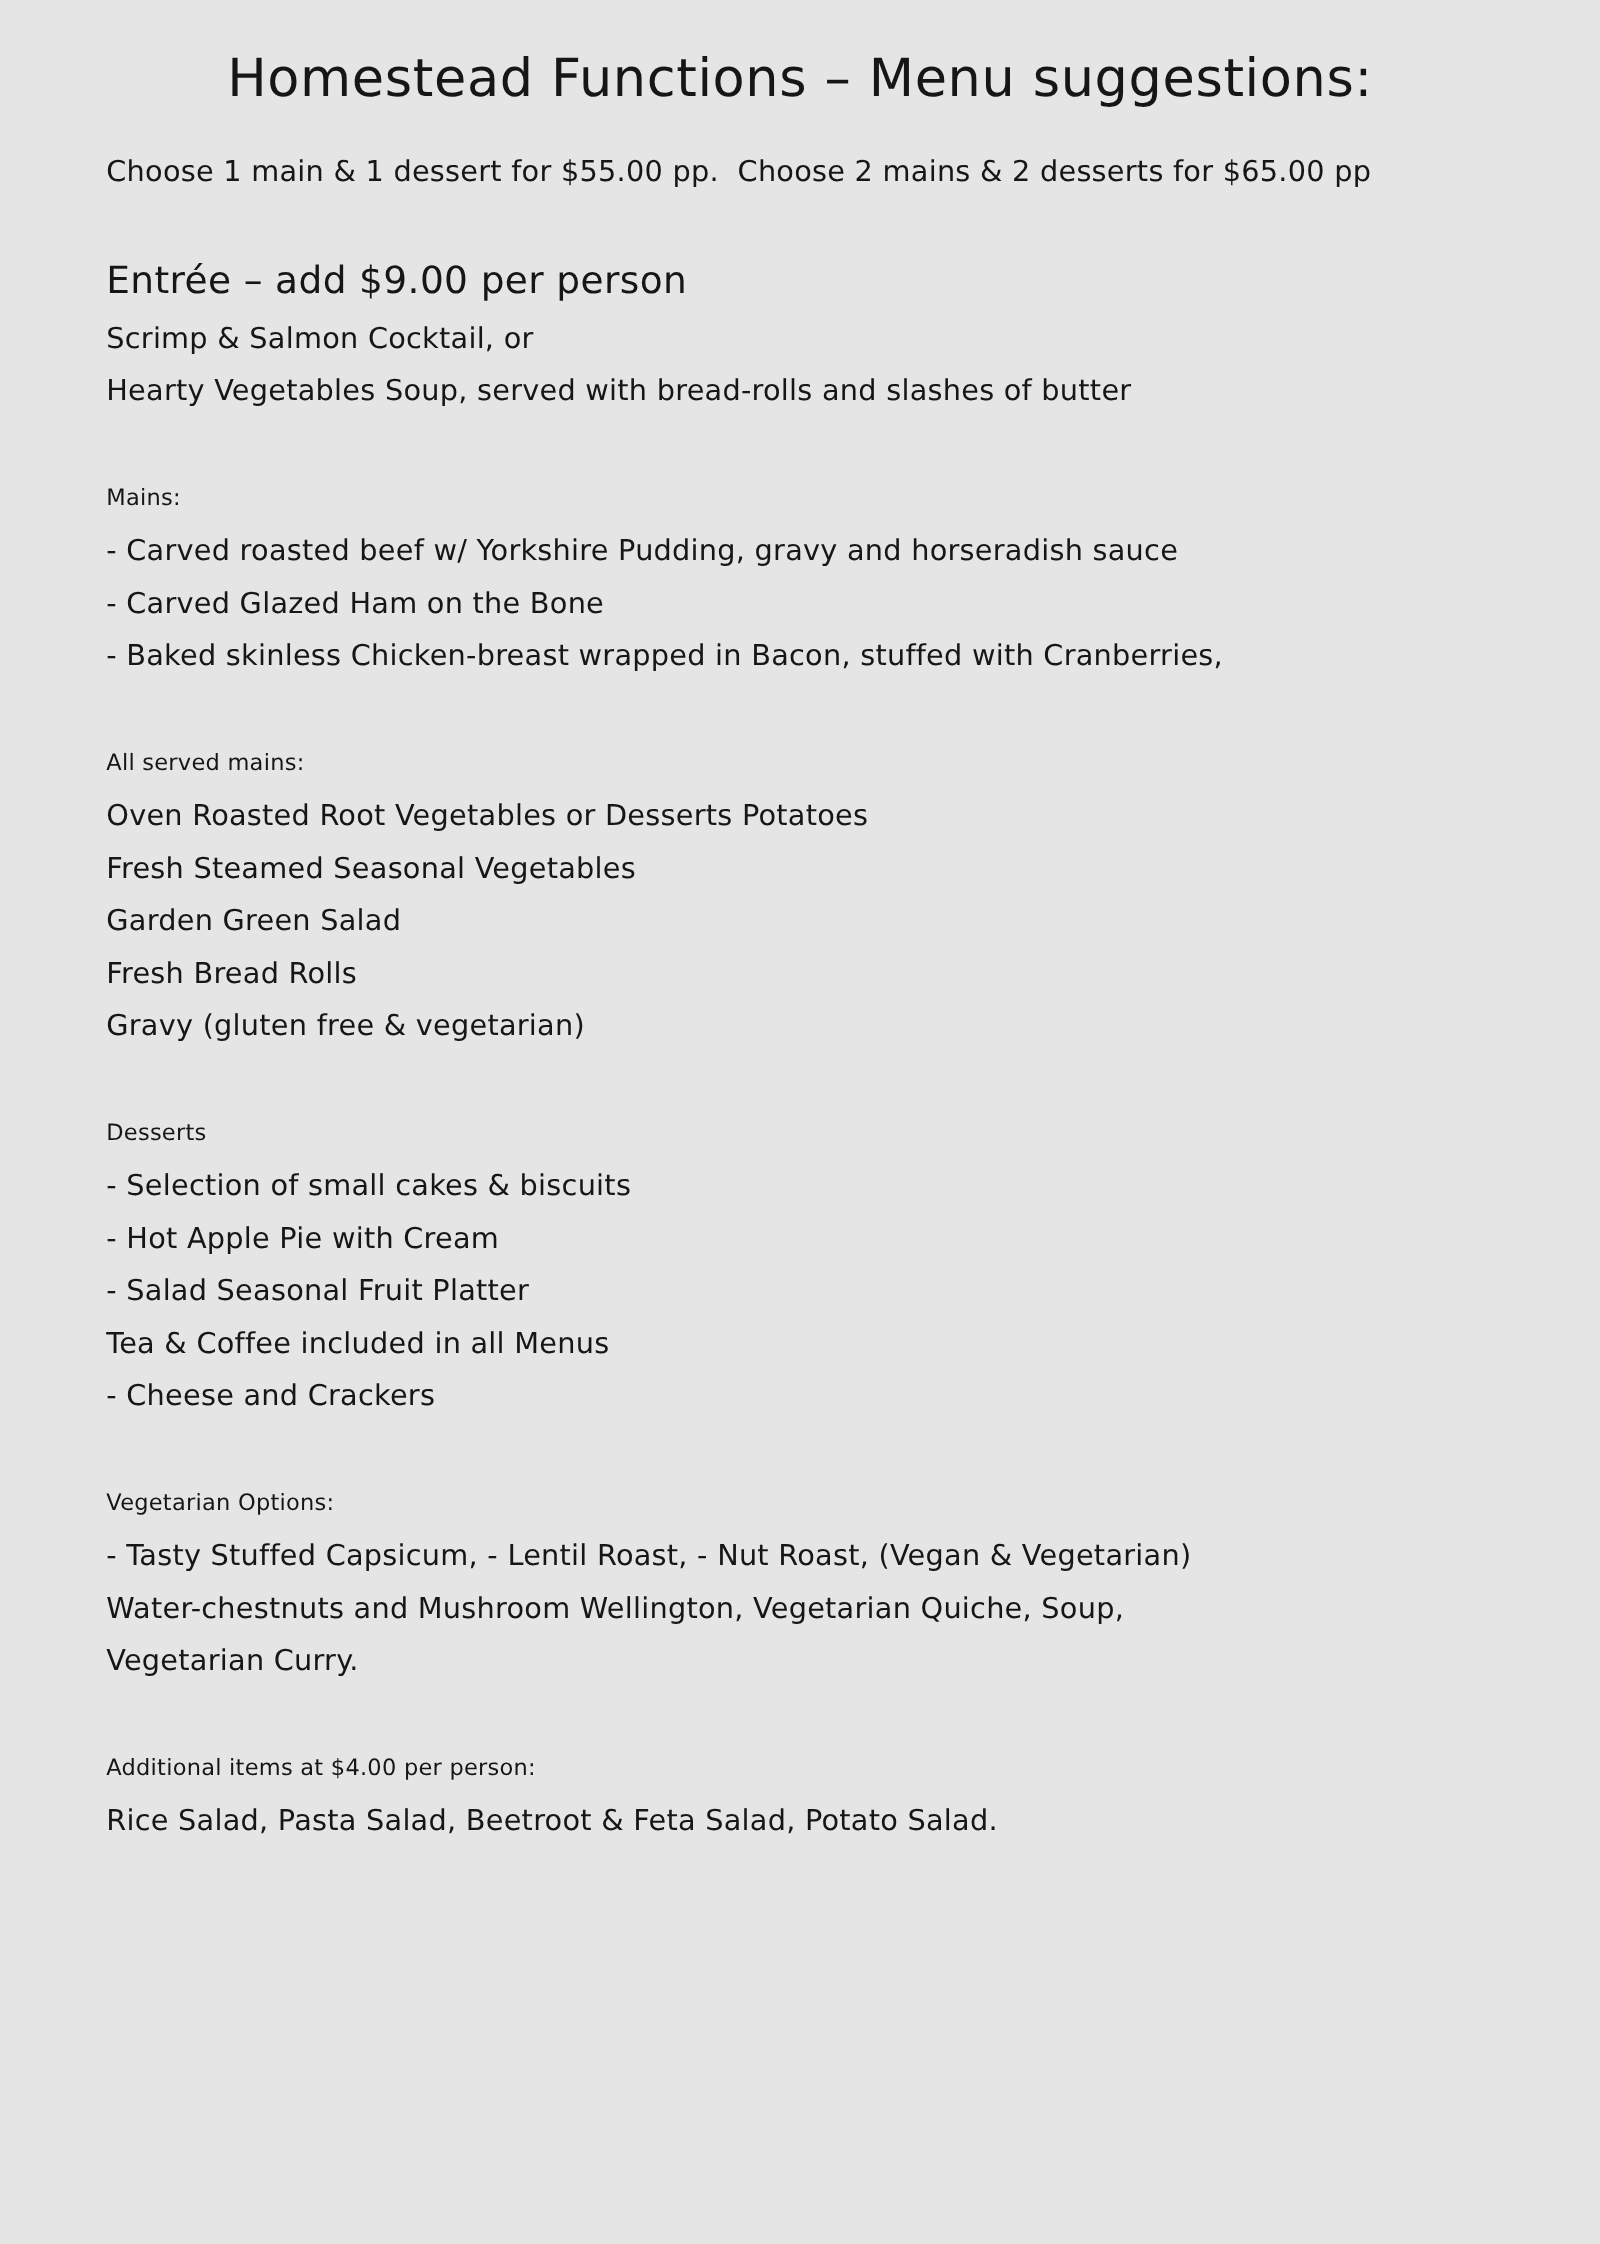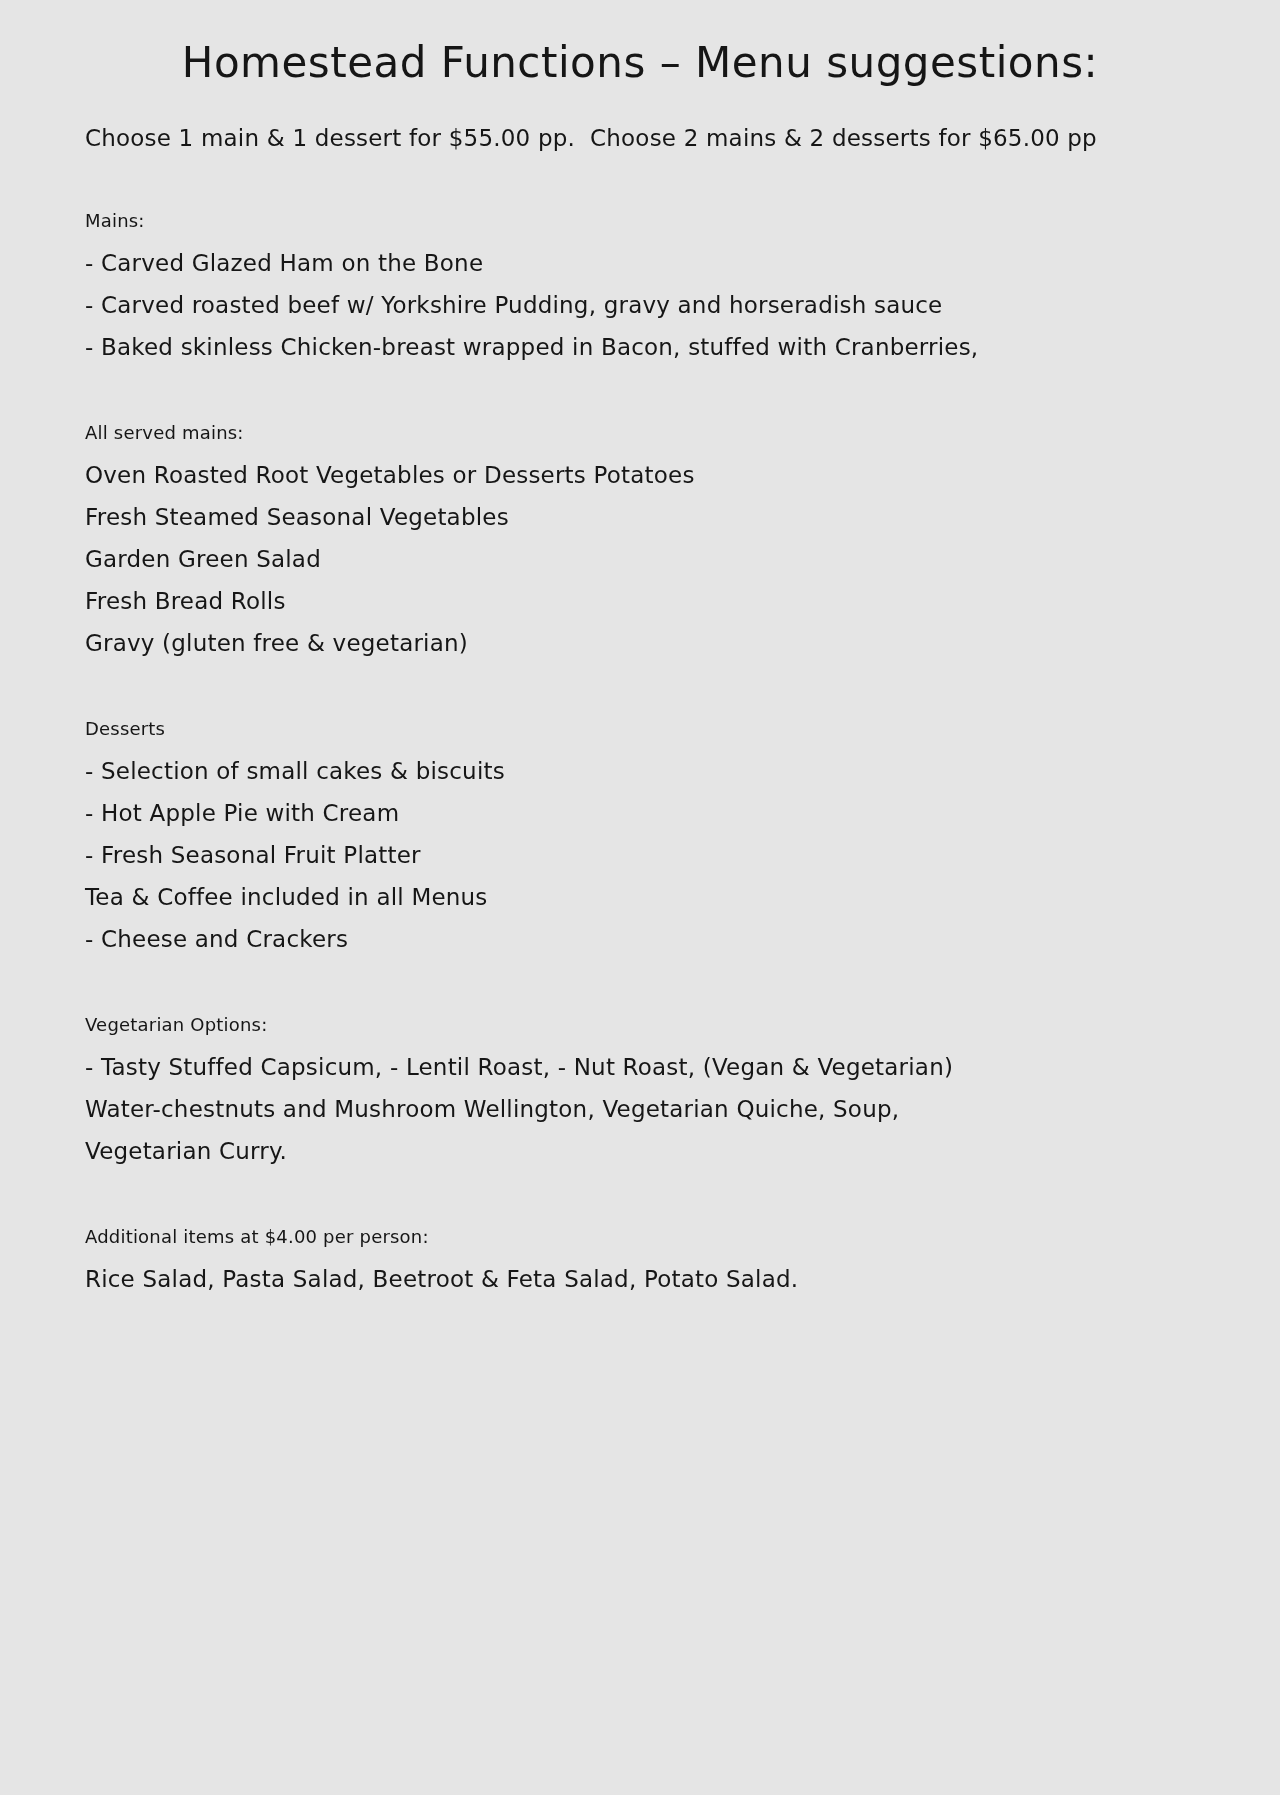--- a/index.html
+++ b/index.html
@@ -60,42 +60,47 @@
 </style>
 </head>
 <body>
 
 <div class="page">
 
   <h1 class="title">Homestead Functions – Menu suggestions:</h1>
 
   <p class="pricing">Choose 1 main &amp; 1 dessert for $55.00 pp.  Choose 2 mains &amp; 2 desserts for $65.00 pp</p>
 
+  <div class="section">
+    <h2 class="section-heading large">Entrée – add $9.00 per person</h2>
+    <p class="menu-line">Scrimp &amp; Salmon Cocktail, or</p>
+    <p class="menu-line">Hearty Vegetables Soup, served with bread-rolls and slashes of butter</p>
+  </div>
 
   <div class="section">
     <h2 class="section-heading">Mains:</h2>
+    <p class="menu-line">- Carved roasted beef w/ Yorkshire Pudding, gravy and horseradish sauce</p>
     <p class="menu-line">- Carved Glazed Ham on the Bone</p>
-    <p class="menu-line">- Carved roasted beef w/ Yorkshire Pudding, gravy and horseradish sauce</p>
     <p class="menu-line">- Baked skinless Chicken-breast wrapped in Bacon, stuffed with Cranberries,</p>
   </div>
 
   <div class="section">
     <h2 class="section-heading">All served mains:</h2>
     <p class="menu-line">Oven Roasted Root Vegetables or Desserts Potatoes</p>
     <p class="menu-line">Fresh Steamed Seasonal Vegetables</p>
     <p class="menu-line">Garden Green Salad</p>
     <p class="menu-line">Fresh Bread Rolls</p>
     <p class="menu-line">Gravy (gluten free &amp; vegetarian)</p>
   </div>
 
   <div class="section">
     <h2 class="section-heading">Desserts</h2>
     <p class="menu-line">- Selection of small cakes &amp; biscuits</p>
     <p class="menu-line">- Hot Apple Pie with Cream</p>
-    <p class="menu-line">- Fresh Seasonal Fruit Platter</p>
+    <p class="menu-line">- Salad Seasonal Fruit Platter</p>
     <p class="menu-line">Tea &amp; Coffee included in all Menus</p>
     <p class="menu-line">- Cheese and Crackers</p>
   </div>
 
   <div class="section">
     <h2 class="section-heading">Vegetarian Options:</h2>
     <p class="menu-line">- Tasty Stuffed Capsicum, - Lentil Roast, - Nut Roast, (Vegan &amp; Vegetarian)</p>
     <p class="menu-line">Water-chestnuts and Mushroom Wellington, Vegetarian Quiche, Soup,</p>
     <p class="menu-line">Vegetarian Curry.</p>
   </div>

